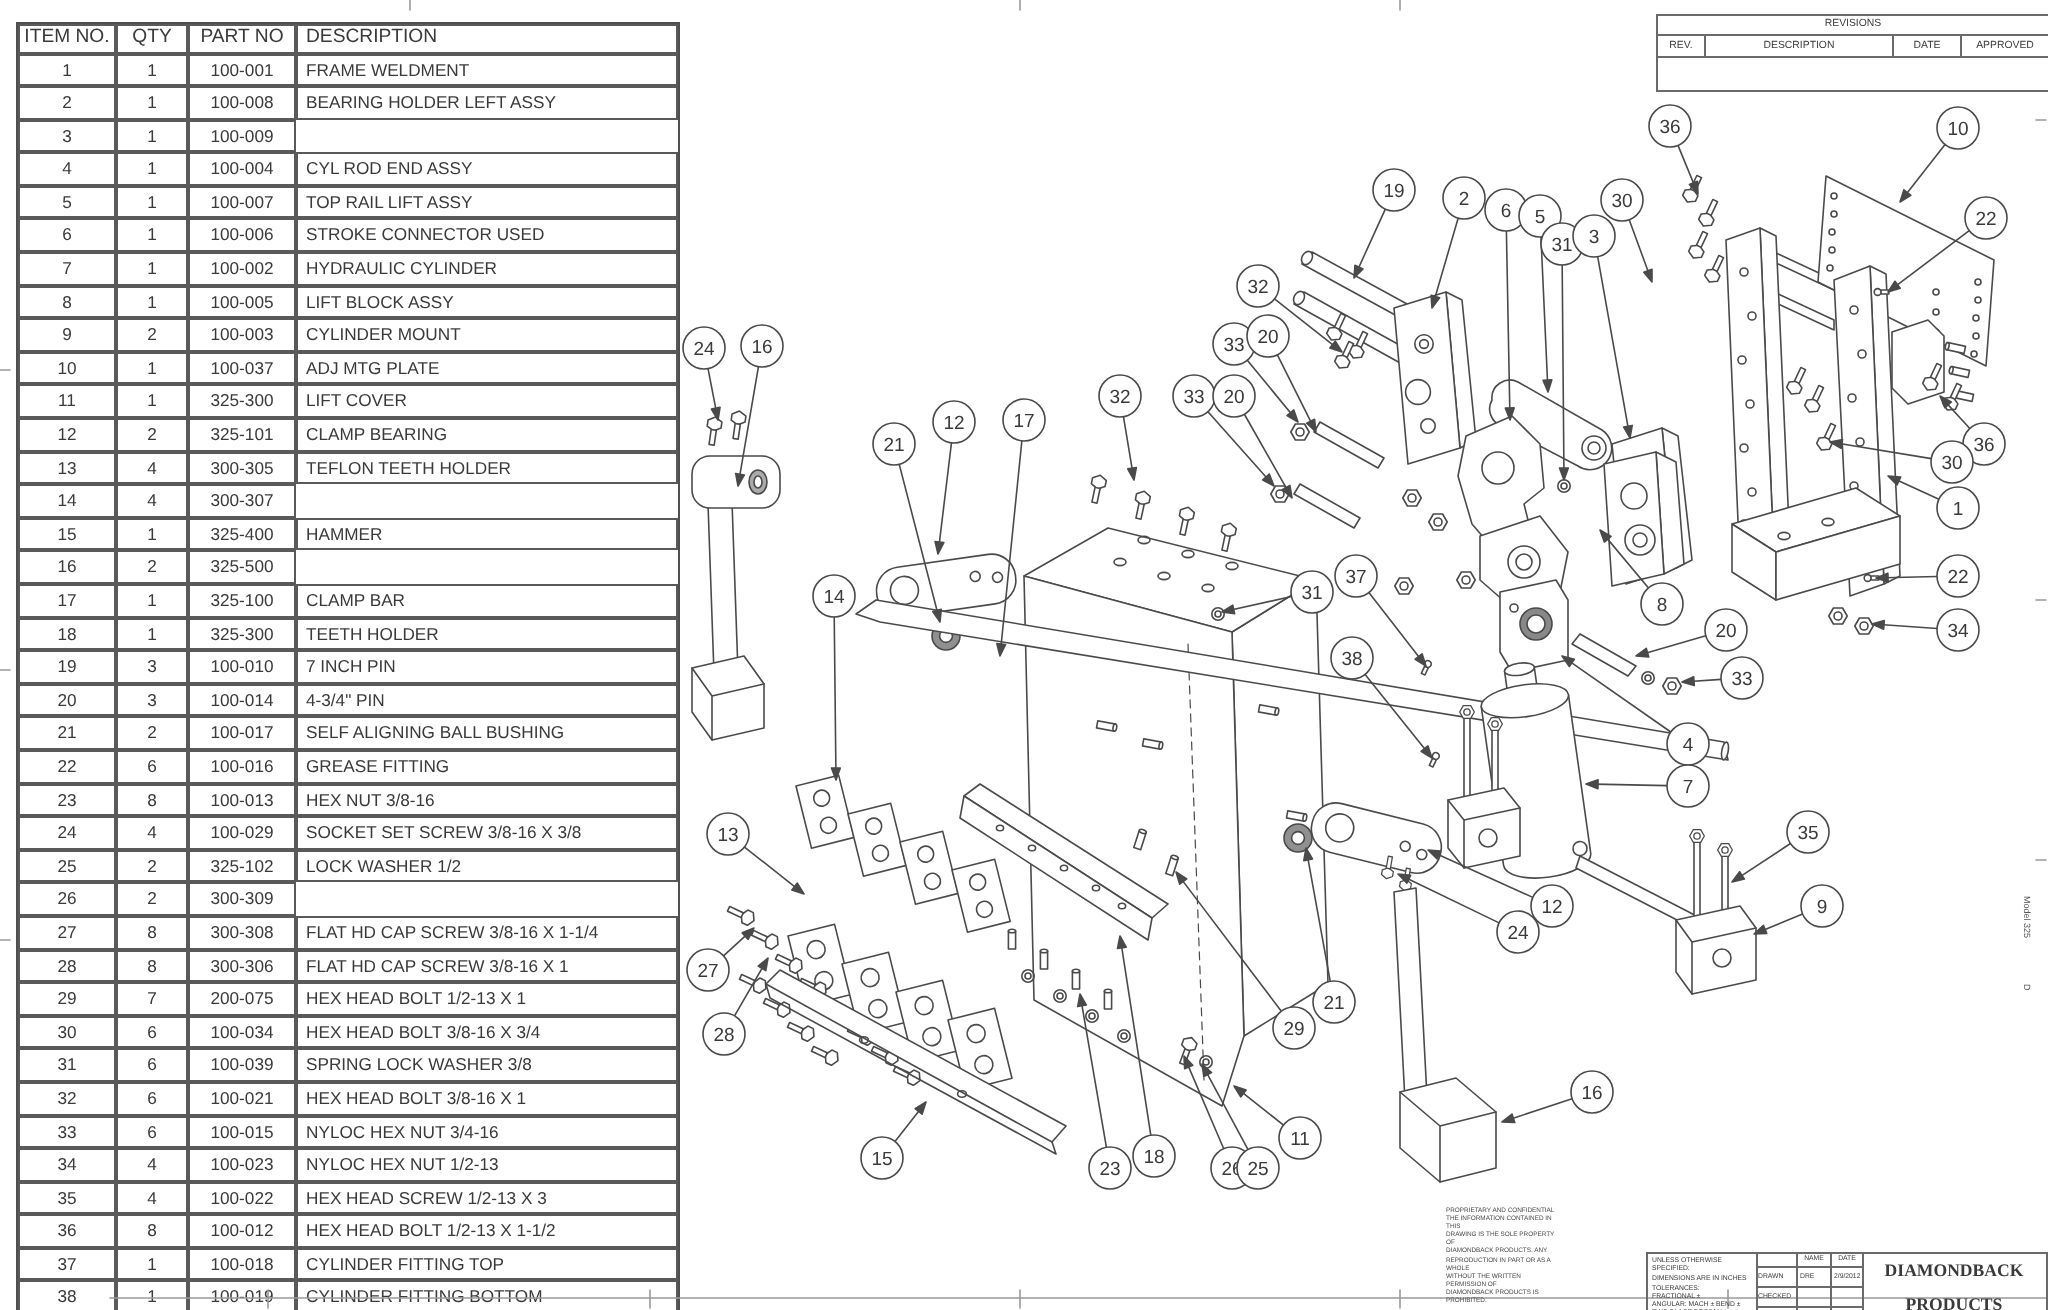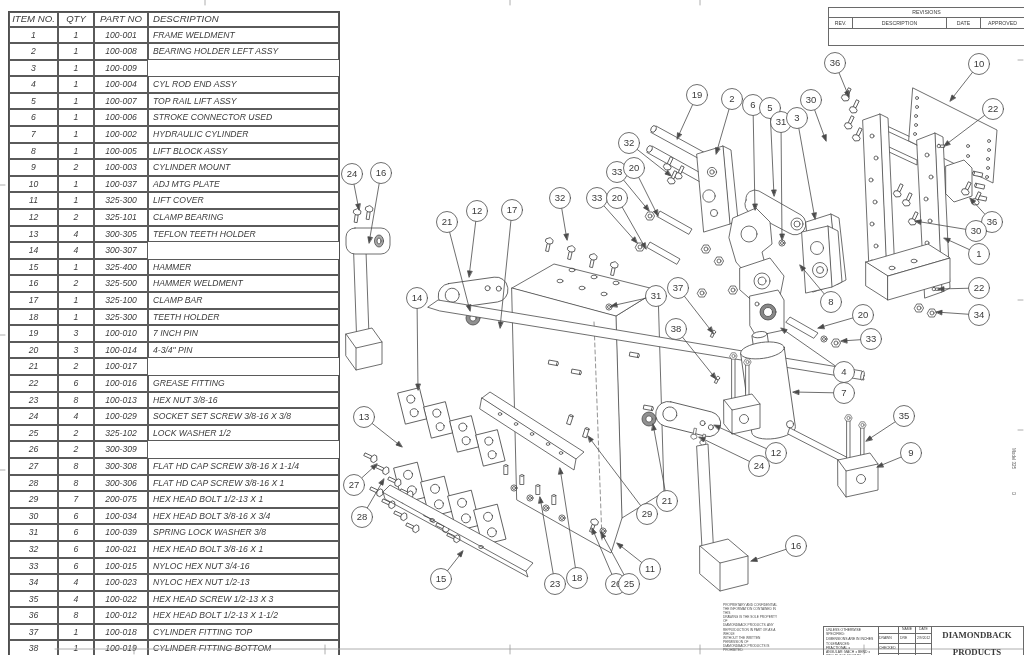--- a/index.html
+++ b/index.html
@@ -1,20 +1,20 @@
 <!DOCTYPE html>
 <html><head>
 <meta charset="utf-8">
 <style>
   html,body{margin:0;padding:0;background:#fff;}
   #sheet{position:relative;width:1024px;height:655px;background:#ffffff;overflow:hidden;
          font-family:"Liberation Sans",sans-serif;color:#3a3a3a;}
   
   #bom{position:absolute;left:8px;top:11px;width:330px;border:1px solid #4f4f4f;}
-  .bom-row{display:grid;grid-template-columns:49px 36px 54px auto;font-style:italic;}
+  .bom-row{display:grid;grid-template-columns:49px 36px 54px auto;}
   .bom-cell{border:0.5px solid #5a5a5a;font-size:8.6px;line-height:14.6px;height:14.6px;
             text-align:center;overflow:hidden;white-space:nowrap;}
   .bom-cell.desc{text-align:left;padding-left:4px;}
   .bom-head .bom-cell{font-size:9.6px;height:12.5px;line-height:12.5px;}
   
   #rev{position:absolute;left:828px;top:7px;width:195px;height:37px;border:0.8px solid #6a6a6a;font-size:5.2px;}
   #rev .title{text-align:center;border-bottom:0.8px solid #6a6a6a;height:9px;line-height:9px;}
   #rev .cols{display:grid;grid-template-columns:24px 94px 34px auto;height:10px;border-bottom:0.8px solid #6a6a6a;}
   #rev .cols div{border-right:0.8px solid #6a6a6a;text-align:center;line-height:10px;overflow:hidden;}
   #rev .cols div:last-child{border-right:none;}
@@ -127,21 +127,20 @@
       <div class="bom-row">
         <div class="bom-cell">15</div>
         <div class="bom-cell">1</div>
         <div class="bom-cell">325-400</div>
         <div class="bom-cell desc">HAMMER</div>
       </div>
       <div class="bom-row">
         <div class="bom-cell">16</div>
         <div class="bom-cell">2</div>
         <div class="bom-cell">325-500</div>
-        <div class="bom-cell desc">HAMMER WELDMENT</div>
       </div>
       <div class="bom-row">
         <div class="bom-cell">17</div>
         <div class="bom-cell">1</div>
         <div class="bom-cell">325-100</div>
         <div class="bom-cell desc">CLAMP BAR</div>
       </div>
       <div class="bom-row">
         <div class="bom-cell">18</div>
         <div class="bom-cell">1</div>
@@ -157,20 +156,21 @@
       <div class="bom-row">
         <div class="bom-cell">20</div>
         <div class="bom-cell">3</div>
         <div class="bom-cell">100-014</div>
         <div class="bom-cell desc">4-3/4" PIN</div>
       </div>
       <div class="bom-row">
         <div class="bom-cell">21</div>
         <div class="bom-cell">2</div>
         <div class="bom-cell">100-017</div>
+        <div class="bom-cell desc">SELF ALIGNING BALL BUSHING</div>
       </div>
       <div class="bom-row">
         <div class="bom-cell">22</div>
         <div class="bom-cell">6</div>
         <div class="bom-cell">100-016</div>
         <div class="bom-cell desc">GREASE FITTING</div>
       </div>
       <div class="bom-row">
         <div class="bom-cell">23</div>
         <div class="bom-cell">8</div>

